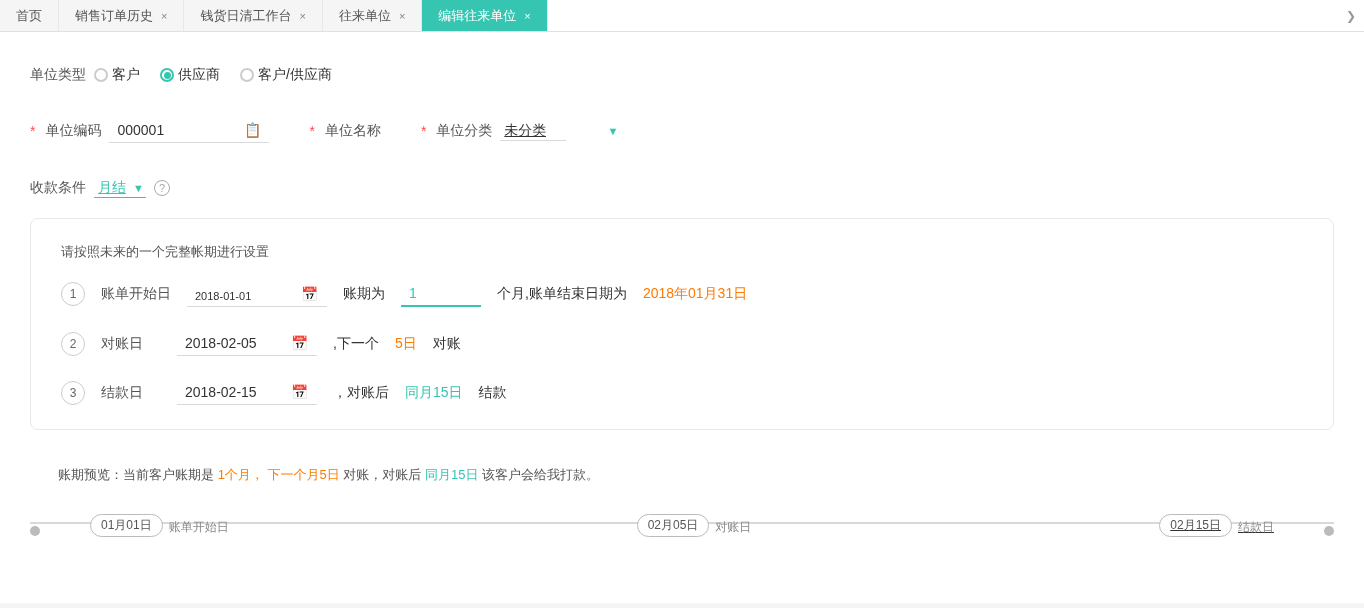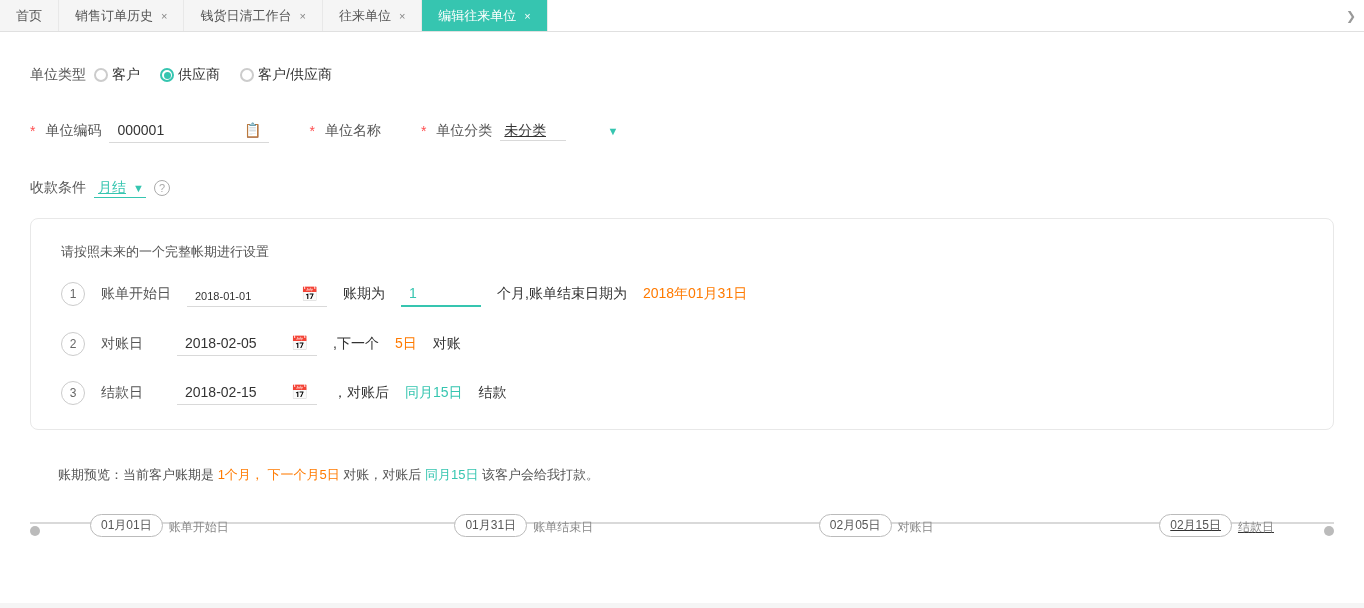--- a/index.html
+++ b/index.html
@@ -421,24 +421,20 @@
 
         <div style="display:flex;align-items:center;position:absolute;right:0;top:12px;">
           <div style="width:10px;height:10px;border-radius:50%;background:#bbb;"></div>
         </div>
 
         <div class="timeline-point" style="margin-left:60px;">
           <div class="timeline-badge">01月01日</div>
           <div class="timeline-label">账单开始日</div>
         </div>
         <div class="timeline-point">
-          <div class="timeline-badge">01月31日</div>
-          <div class="timeline-label">账单结束日</div>
-        </div>
-        <div class="timeline-point">
           <div class="timeline-badge">02月05日</div>
           <div class="timeline-label">对账日</div>
         </div>
         <div class="timeline-point" style="margin-right:60px;text-decoration:underline;">
           <div class="timeline-badge">02月15日</div>
           <div class="timeline-label">结款日</div>
         </div>
       </div>
     </div>
   </div>

